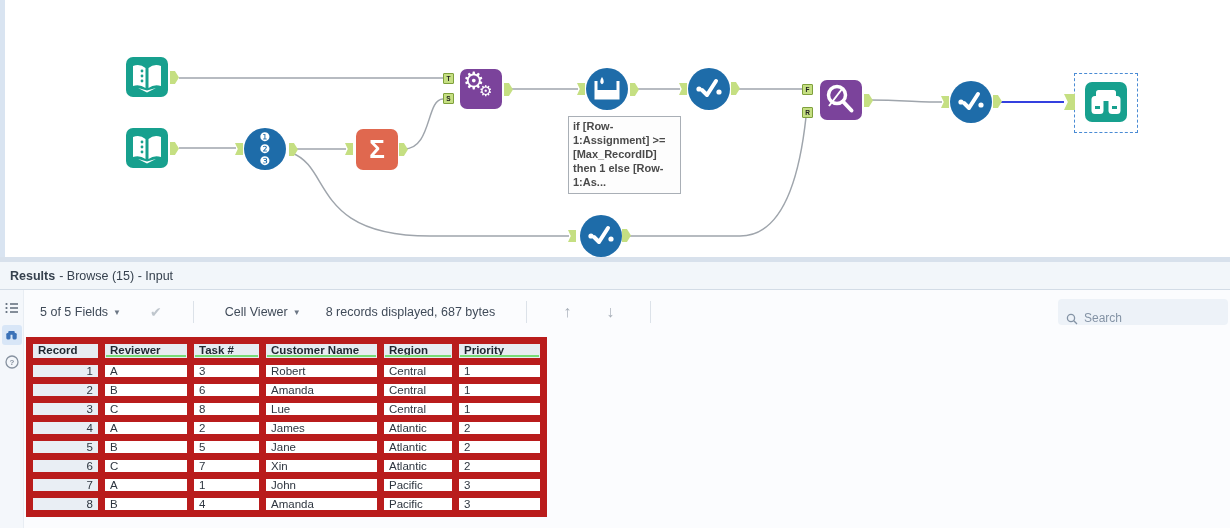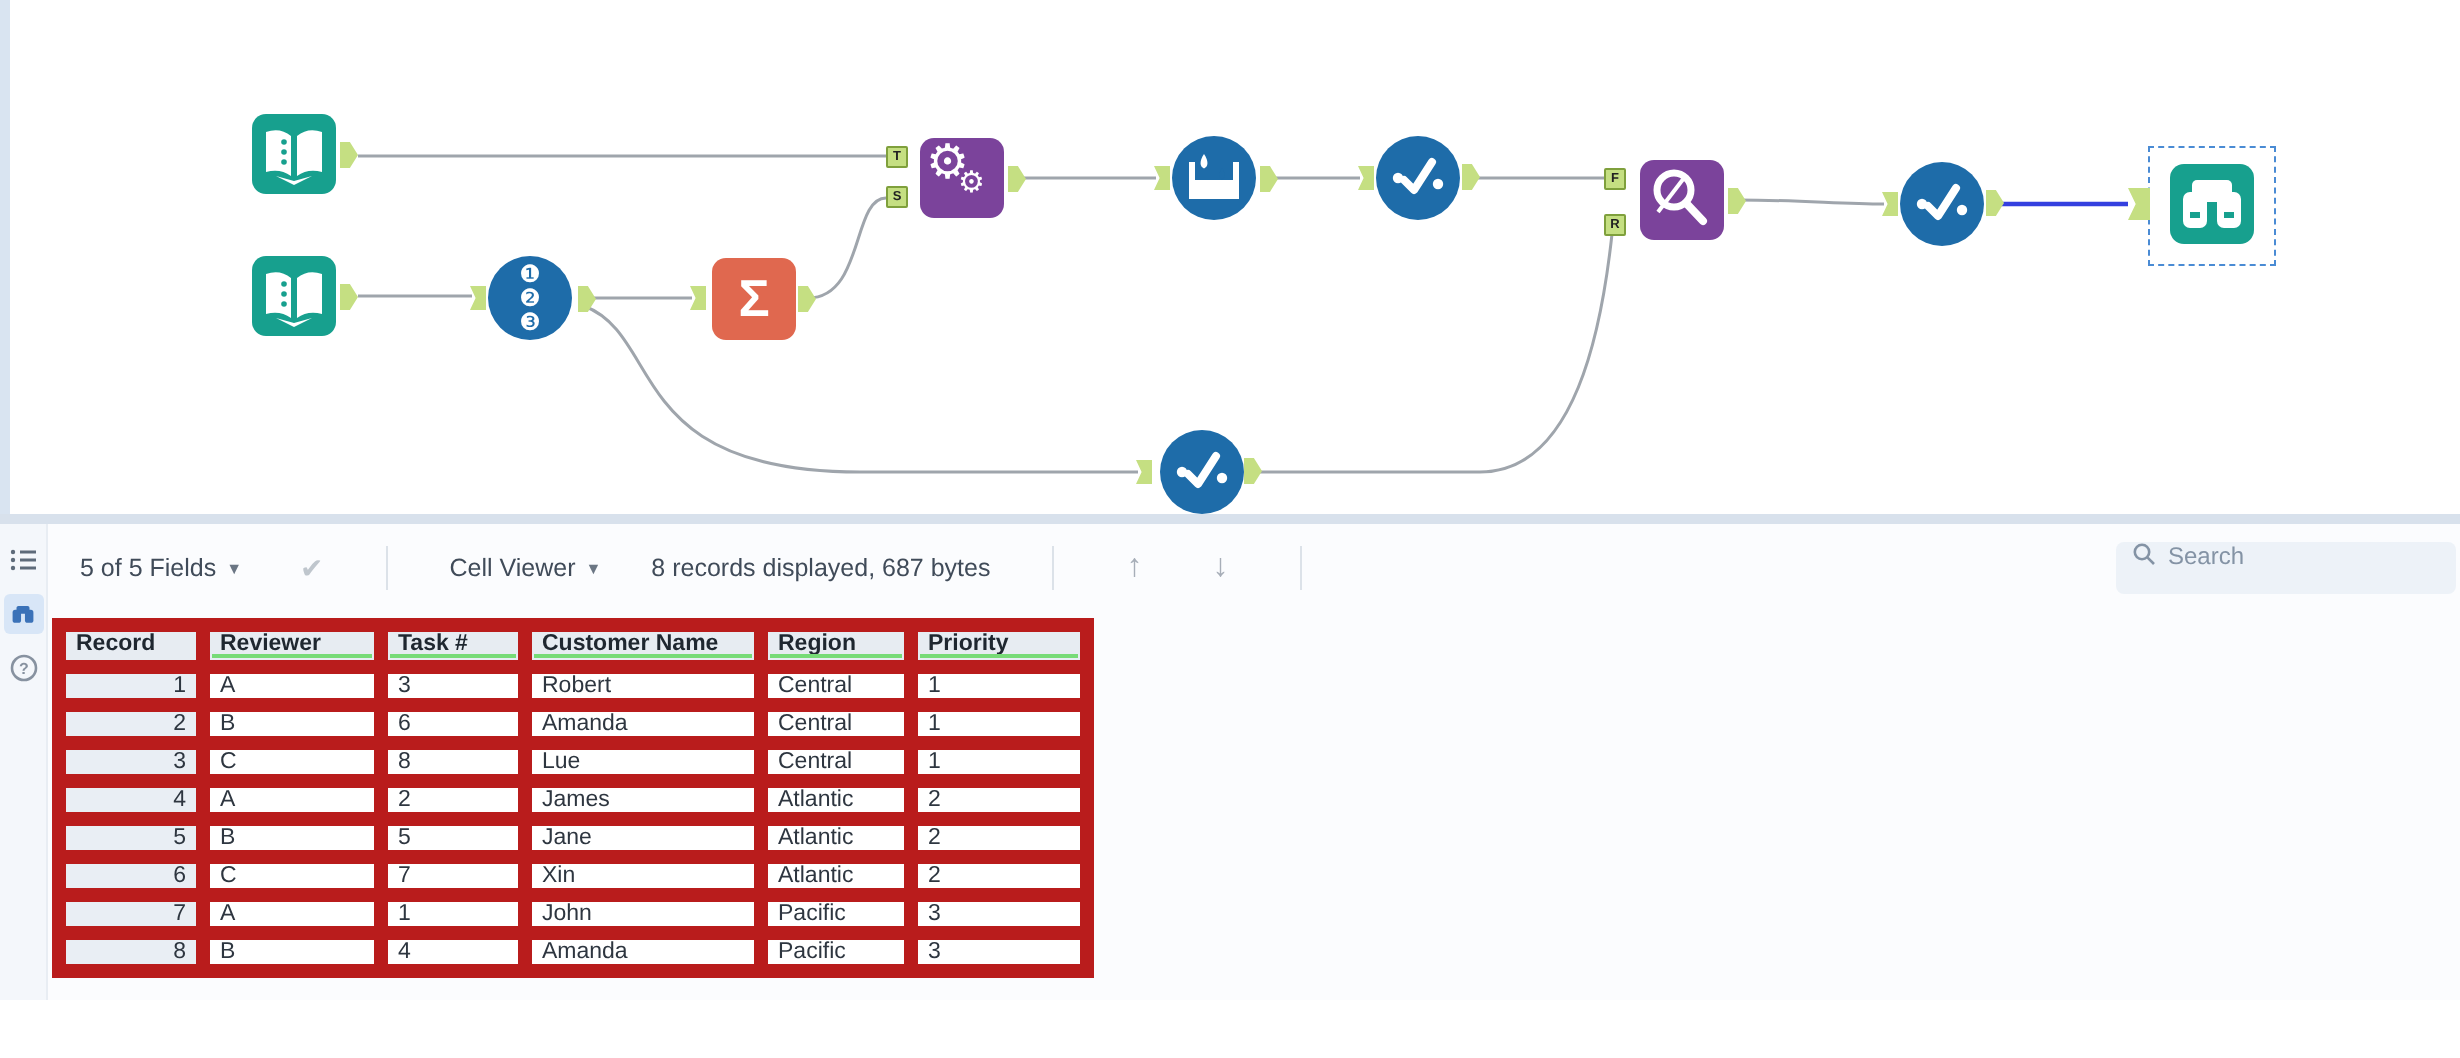--- a/index.html
+++ b/index.html
@@ -53,21 +53,21 @@
   .side-btn.active { background:#D8E6F7; }
   .res-content { flex:1; position:relative; background:#FBFCFE; }
   .toolbar { height:44px; display:flex; align-items:center; padding-left:16px; gap:25px;
     font-size:12.5px; color:#404B59; }
   .tb-item { display:flex; align-items:center; gap:5px; cursor:default; }
   .caret { font-size:8px; color:#6B7684; }
   .tb-check { color:#BFC6CD; font-size:14px; margin-left:4px; }
   .tb-div { width:1px; height:22px; background:#DCE2E9; margin:0 6px; }
   .tb-arrow { color:#A7AEB8; font-size:16px; padding:0 5px; }
   .search-box { margin-left:auto; margin-right:2px; width:170px; height:26px; background:#EDF2F8;
-    border-radius:4px; display:flex; align-items:flex-start; padding:0 8px; gap:6px; }
+    border-radius:4px; display:flex; align-items:flex-end; padding:0 8px; gap:6px; }
   .search-box input { border:none; outline:none; background:transparent; font-size:12px;
     color:#425060; width:120px; font-family:"Liberation Sans", sans-serif; }
   .search-box input::placeholder { color:#8493A5; }
 
   table.grid { border-collapse:collapse; margin-left:2px; margin-top:3px; font-size:11.5px;
     table-layout:fixed; background:#fff; }
   table.grid th, table.grid td { border:7px solid #b91c1c; height:18px; padding:0 5px;
     overflow:hidden; white-space:nowrap; }
   table.grid th { background:#E7ECF2; color:#1F2730; font-weight:bold; text-align:left;
     position:relative; padding-bottom:2px; }
@@ -150,20 +150,21 @@
     <div class="tool ci blue" style="left:586px; top:68px;">
       <svg width="42" height="42" viewBox="0 0 42 42">
         <path d="M10,13 V30 H32 V13" stroke="#fff" stroke-width="3" fill="none"></path>
         <path d="M10,22 H32 V30 H10 Z" fill="#fff"></path>
         <path d="M16,9 C13.6,12.6 13.8,15.4 16,16.2 C18.2,15.4 18.4,12.6 16,9 Z" fill="#fff"></path>
         <path d="M25,16 C23.2,18.8 23.4,21 25,21.7 C26.7,21 26.8,18.8 25,16 Z" fill="#1E6CA9"></path>
       </svg>
     </div>
     <div class="anchor a-out" style="left:630px; top:83px;"></div>
 
+    <div class="annotation" style="left:568px; top:116px;">if [Row-1:Assignment] &gt;= [Max_RecordID] then 1 else [Row-1:As...</div>
 
     <div class="anchor a-in" style="left:679px; top:83px;"></div>
     <div class="tool ci blue" style="left:688px; top:68px;">
       <svg width="42" height="42" viewBox="0 0 42 42">
         <circle cx="11" cy="21" r="2.6" fill="#fff"></circle>
         <circle cx="31" cy="24" r="2.6" fill="#fff"></circle>
         <path d="M14,22 L19,27 L28,13" stroke="#fff" stroke-width="4" fill="none" stroke-linecap="round" stroke-linejoin="round"></path>
       </svg>
     </div>
     <div class="anchor a-out" style="left:731px; top:82px;"></div>
@@ -209,20 +210,24 @@
         <circle cx="31" cy="24" r="2.6" fill="#fff"></circle>
         <path d="M14,22 L19,27 L28,13" stroke="#fff" stroke-width="4" fill="none" stroke-linecap="round" stroke-linejoin="round"></path>
       </svg>
     </div>
     <div class="anchor a-out" style="left:622px; top:229px;"></div>
   </div>
 
   <div class="splitter"></div>
 
   <div class="results">
+    <div class="res-header">
+      <b>Results</b>
+      <span>- Browse (15) - Input</span>
+    </div>
     <div class="res-body">
       <div class="res-side">
         <div class="side-btn">
           <svg width="14" height="12" viewBox="0 0 14 12">
             <circle cx="1.5" cy="2" r="1.1" fill="#5E6B7A"></circle>
             <circle cx="1.5" cy="6" r="1.1" fill="#5E6B7A"></circle>
             <circle cx="1.5" cy="10" r="1.1" fill="#5E6B7A"></circle>
             <path d="M5,2 H13 M5,6 H13 M5,10 H13" stroke="#5E6B7A" stroke-width="1.4"></path>
           </svg>
         </div>

